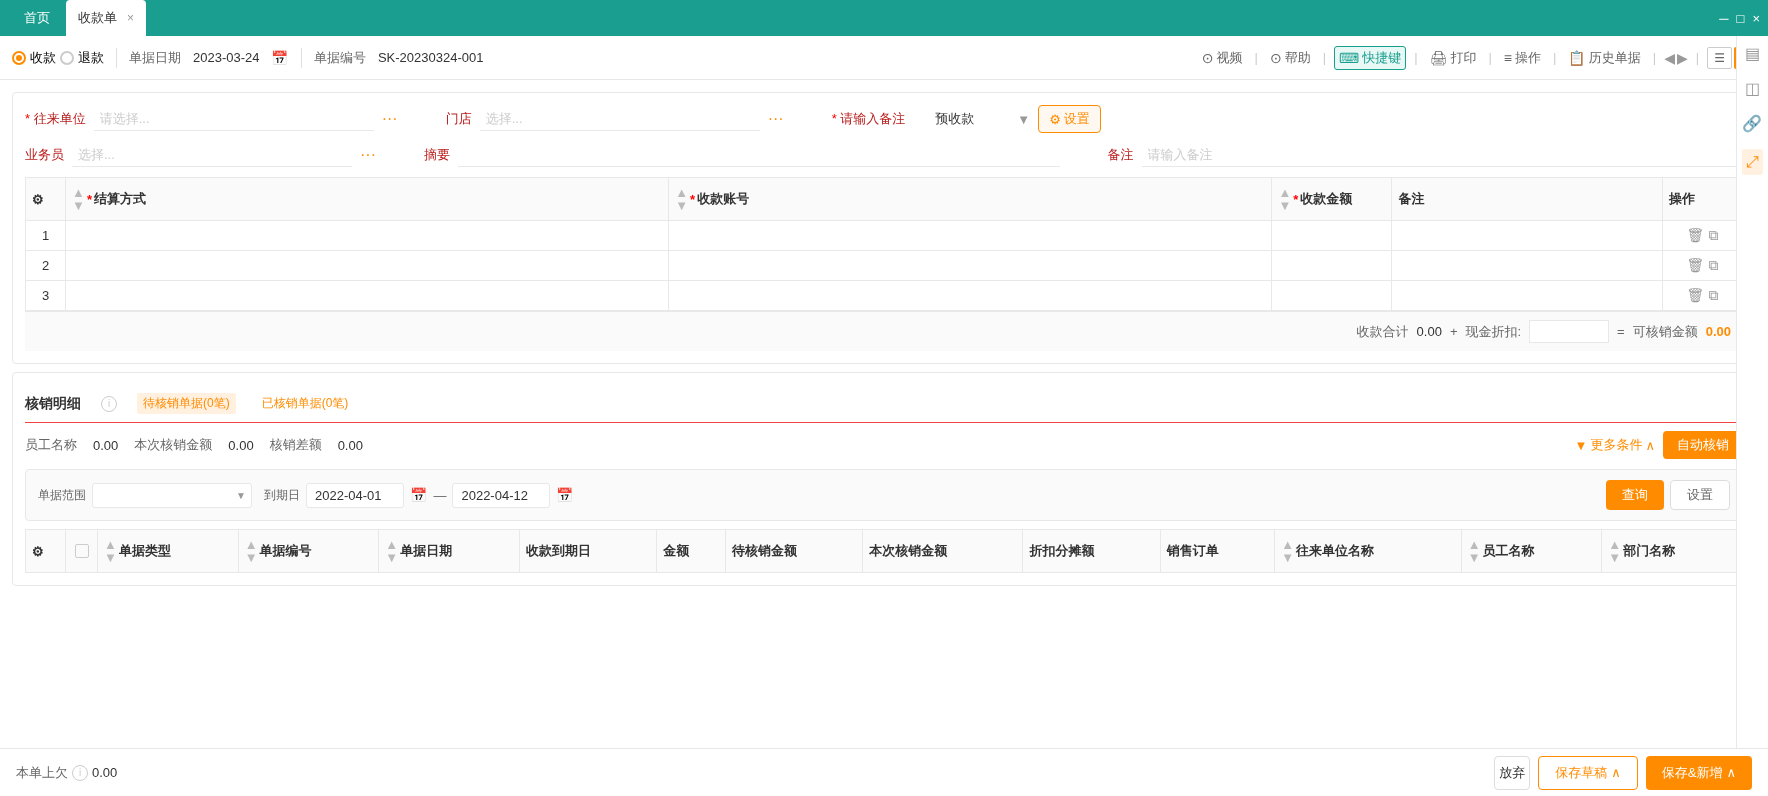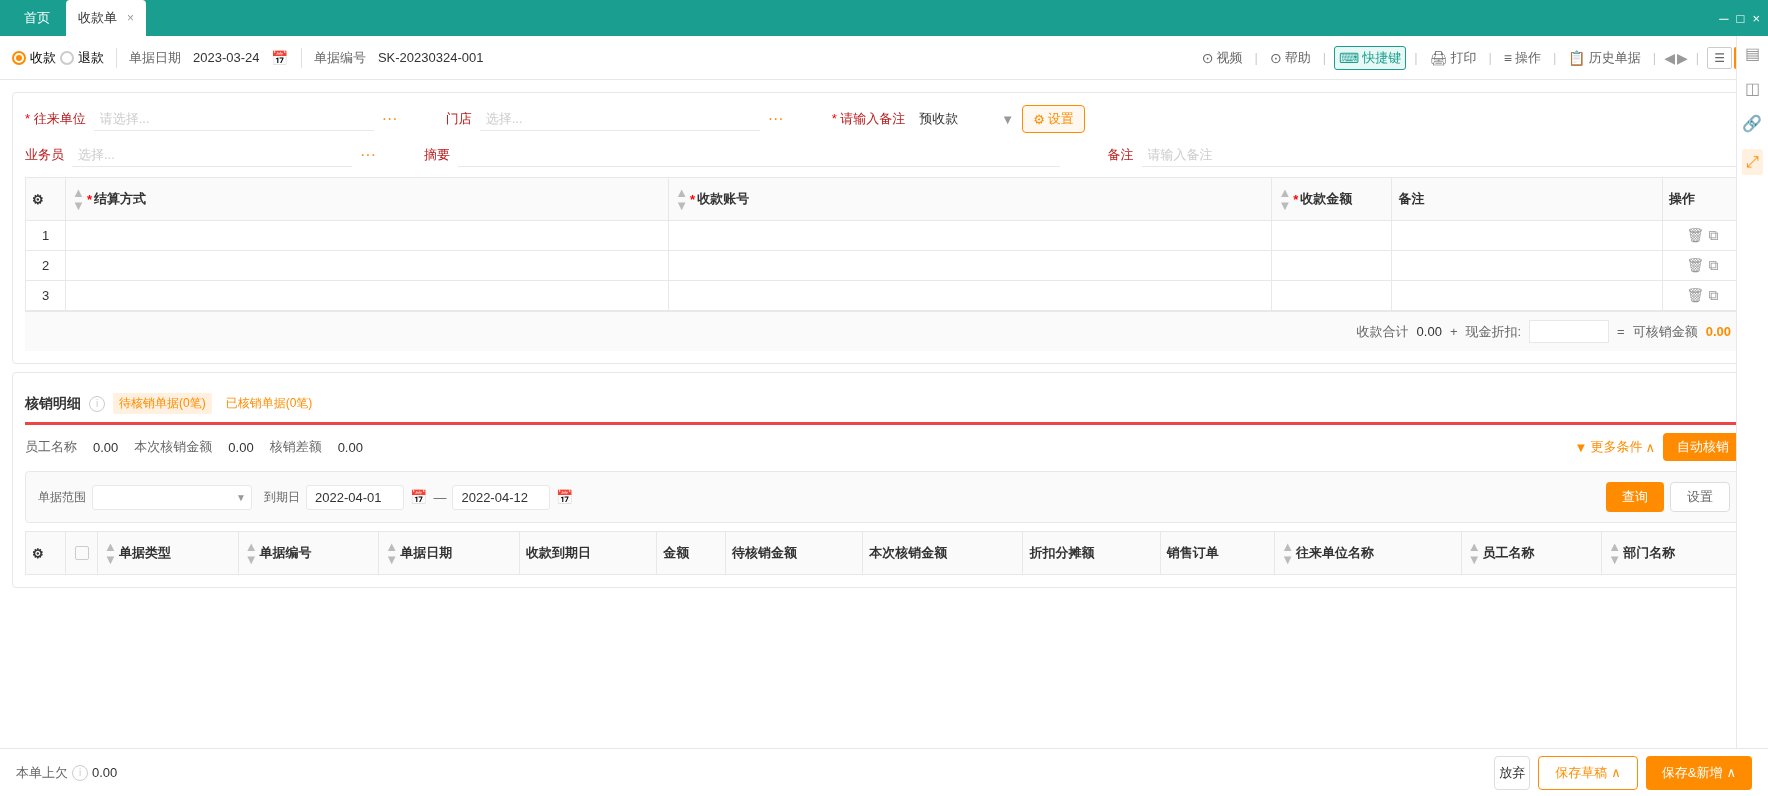--- a/index.html
+++ b/index.html
@@ -108,21 +108,21 @@
       flex: 1;
       border: none;
       border-bottom: 1px solid #e8e8e8;
       padding: 4px 6px;
       color: #ccc;
       outline: none;
       min-width: 120px;
     }
     .form-input::placeholder { color: #ccc; }
     .form-input-orange { color: #ff8c00; cursor: pointer; font-size: 16px; }
-    .form-select-value { color: #333; }
+    .form-select-value { color: #333; margin-left: 16px; }
     .setting-btn {
       background: #fff8f0;
       border: 1px solid #ff8c00;
       color: #ff8c00;
       padding: 4px 10px;
       border-radius: 4px;
       cursor: pointer;
       font-size: 12px;
       white-space: nowrap;
       display: flex; align-items: center; gap: 3px;
@@ -172,23 +172,23 @@
       border: 1px solid #e8e8e8;
       padding: 3px 6px;
       width: 80px;
       outline: none;
     }
 
     
     .section-header {
       display: flex;
       align-items: center;
-      gap: 8px;
+      gap: 20px;
       padding: 8px 0;
-      border-bottom: 3px solid #ef4444;
+      border-bottom: 1px solid #ef4444;
       margin-bottom: 8px;
     }
     .section-title { font-size: 14px; font-weight: 600; color: #333; }
     .section-tab {
       color: #ff8c00;
       cursor: pointer;
       font-size: 12px;
       padding: 2px 6px;
       border-radius: 2px;
     }

